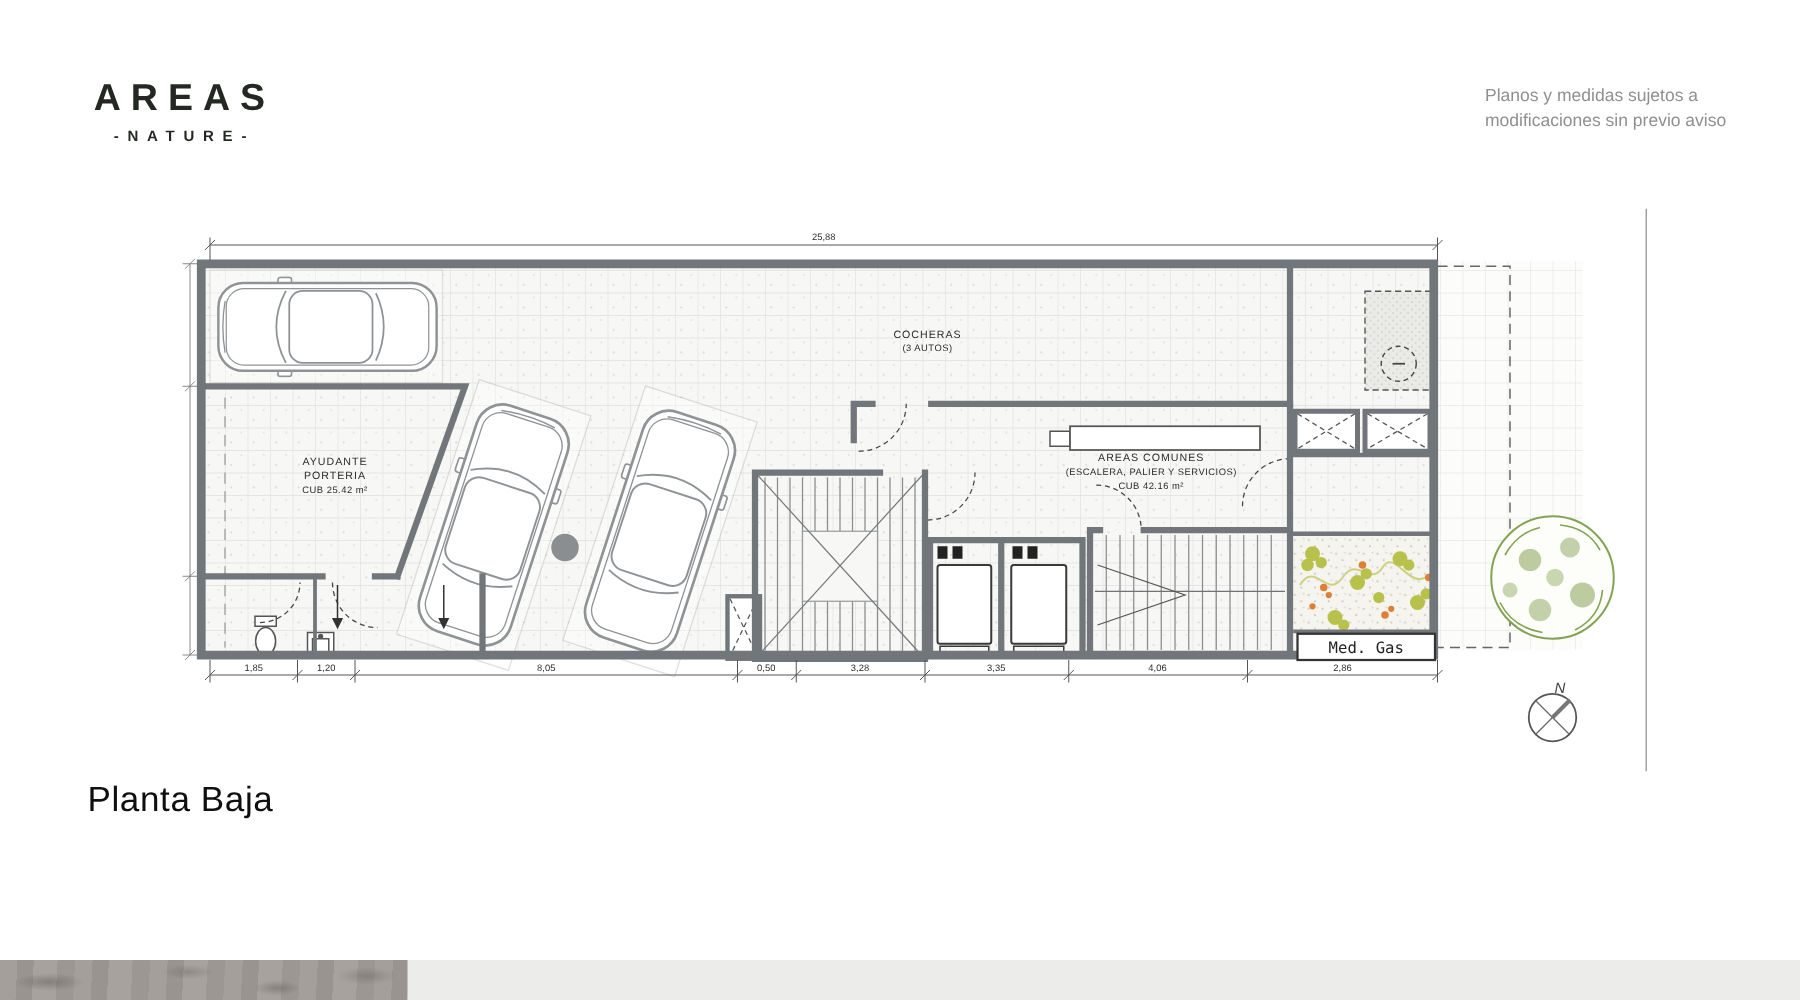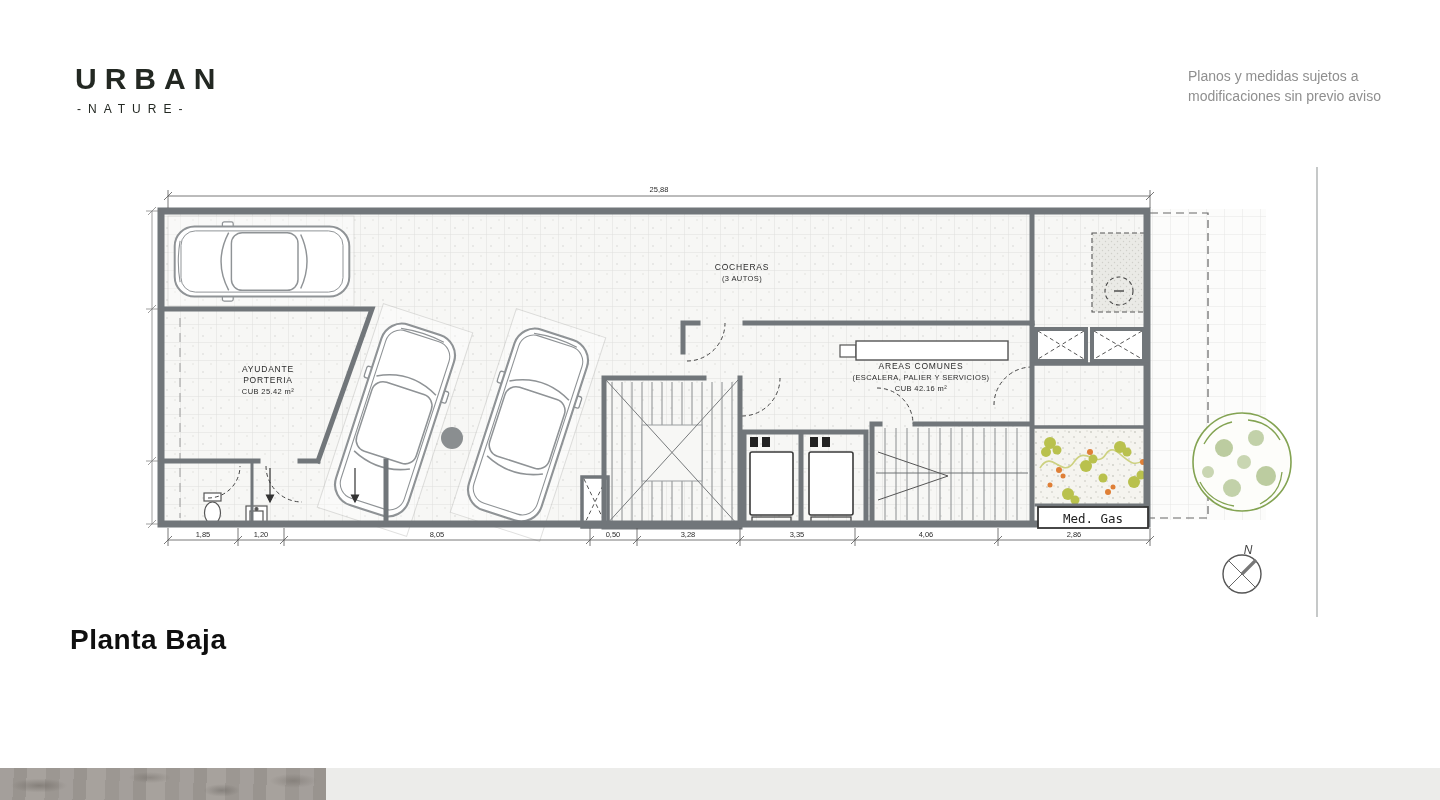--- a/index.html
+++ b/index.html
@@ -3,30 +3,30 @@
 <meta charset="utf-8">
 <style>
   html,body{margin:0;padding:0;}
   body{
     width:1440px;height:800px;position:relative;overflow:hidden;
     background:#ffffff;font-family:"Liberation Sans",sans-serif;
   }
   
   .brand{position:absolute;left:75px;top:64px;color:#232822;}
   .brand-name{font-size:30px;font-weight:800;letter-spacing:8px;line-height:1;}
-  .brand-tagline{font-size:12px;font-weight:400;letter-spacing:7px;margin-top:8px;margin-left:2px;}
+  .brand-tagline{font-size:12px;font-weight:700;letter-spacing:7px;margin-top:8px;margin-left:16px;}
   .disclaimer{
     position:absolute;left:1188px;top:66px;width:220px;
     font-size:14px;line-height:1.45;color:#8f8f8f;
   }
   
   .plan-svg{position:absolute;left:140px;top:150px;}
   .plan-title{
     position:absolute;left:70px;top:624px;
-    font-size:28px;font-weight:bold;letter-spacing:.5px;color:#0f0f0f;
+    font-size:28px;font-weight:normal;letter-spacing:.5px;color:#0f0f0f;
   }
   
   .strip-light{
     position:absolute;left:0;top:768px;width:1440px;height:32px;background:#ececea;
   }
   .strip-concrete{
     position:absolute;left:0;top:768px;width:326px;height:32px;
     background:
       radial-gradient(ellipse 40px 10px at 12% 55%, rgba(70,64,58,.35), transparent 70%),
       radial-gradient(ellipse 30px 8px at 46% 30%, rgba(80,74,68,.28), transparent 70%),
@@ -38,21 +38,21 @@
   .t-room{font-size:8.5px;letter-spacing:.8px;}
   .t-area{font-size:7.5px;letter-spacing:.4px;}
   .t-dim{font-size:7.5px;}
   .t-gas{font-family:"DejaVu Sans Mono",monospace;font-size:12.5px;fill:#222;}
   .t-north{font-size:12px;font-style:italic;fill:#444;}
 </style>
 </head>
 <body>
 
 <div class="brand">
-  <div class="brand-name">URBAN</div>
+  <div class="brand-name">AREAS</div>
   <div class="brand-tagline">-NATURE-</div>
 </div>
 
 <div class="disclaimer">
   <div>Planos y medidas sujetos a</div>
   <div>modificaciones sin previo aviso</div>
 </div>
 
 <svg class="plan-svg" width="1200" height="500" viewBox="140 150 1200 500">
   <defs>

